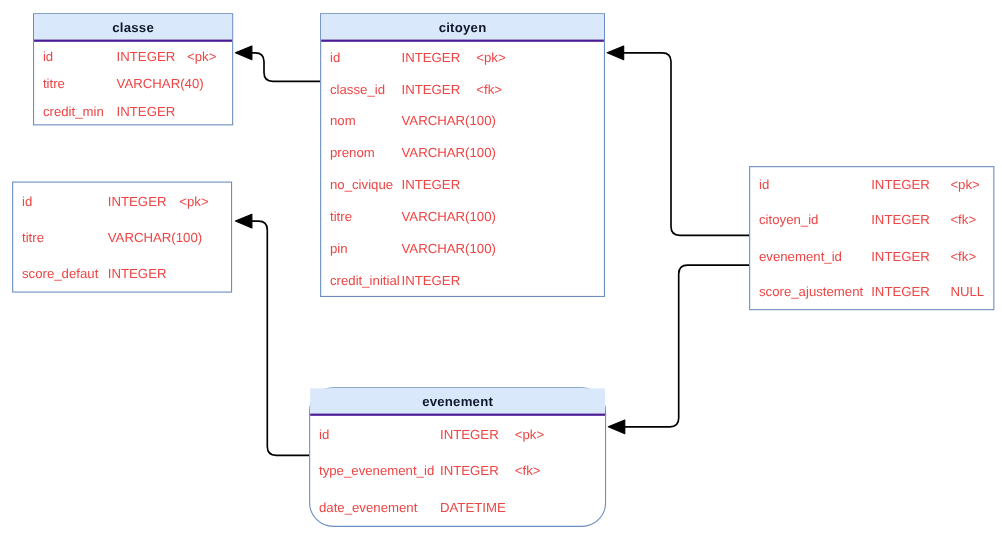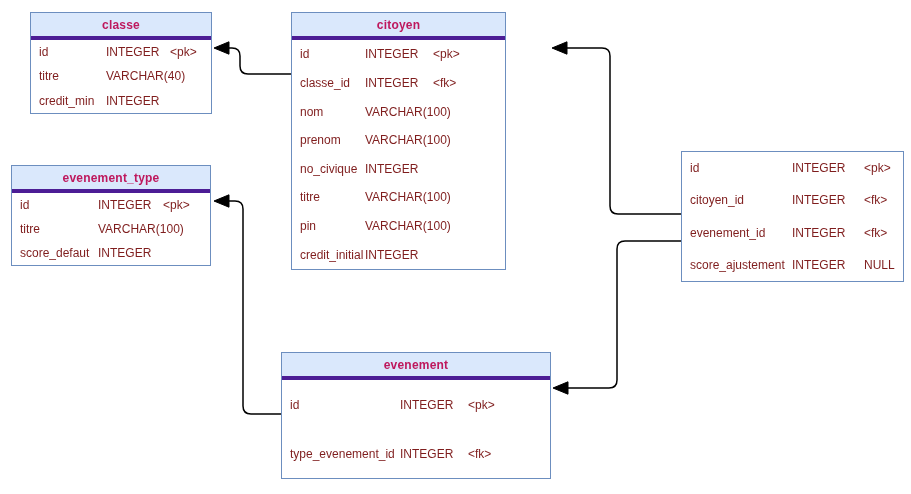--- a/index.html
+++ b/index.html
@@ -40,48 +40,48 @@
     border: 1px solid #6c8ebf;
     background: #ffffff;
     box-sizing: border-box;
     display: flex;
     flex-direction: column;
   }
   .db-table .thead {
     height: 23px;
     flex: 0 0 23px;
     background: #dae8fc;
-    border-bottom: 4px solid #4c1d95;
+    border-bottom: 2px solid #4c1d95;
     display: flex;
     align-items: center;
     justify-content: center;
     font-size: 12px;
     font-weight: bold;
-    color: #be185d;
+    color: #0f172a;
     letter-spacing: 0.2px;
   }
   .db-table .tbody {
     flex: 1;
     display: flex;
     flex-direction: column;
     padding: 0 4px 0 8px;
   }
   .db-table .row {
     flex: 1;
     display: grid;
     align-items: center;
     font-size: 12px;
-    color: #7f1d1d;
+    color: #ef4444;
     white-space: nowrap;
   }
   #t-classe            { left: 30px;  top: 12px;  width: 182px; height: 102px; }
-  #t-citoyen           { left: 291px; top: 12px;  width: 215px; height: 258px; }
+  #t-citoyen           { left: 291px; top: 12px;  width: 259px; height: 258px; }
   #t-evenement_type    { left: 11px;  top: 165px; width: 200px; height: 101px; }
   #t-citoyen_evenement { left: 681px; top: 151px; width: 223px; height: 131px; }
-  #t-evenement         { left: 281px; top: 352px; width: 270px; height: 127px; }
+  #t-evenement         { left: 281px; top: 352px; width: 270px; height: 127px; border-radius: 22px; }
 
   #t-classe            .row { grid-template-columns: 67px  64px 1fr; }
   #t-citoyen           .row { grid-template-columns: 65px  68px 1fr; }
   #t-evenement_type    .row { grid-template-columns: 78px  65px 1fr; }
   #t-citoyen_evenement .row { grid-template-columns: 102px 72px 1fr; }
   #t-evenement         .row { grid-template-columns: 110px 68px 1fr; }
 </style>
 </head>
 <body>
 
@@ -169,21 +169,20 @@
       </div>
         <div class="row">
         <span>credit_initial</span>
         <span>INTEGER</span>
         <span></span>
       </div>
       </div>
   </div>
 
   <div class="db-table" id="t-evenement_type">
-    <div class="thead">evenement_type</div>
     <div class="tbody">
 
     <div class="row">
         <span>id</span>
         <span>INTEGER</span>
         <span>&lt;pk&gt;</span>
       </div>
         <div class="row">
         <span>titre</span>
         <span>VARCHAR(100)</span>
@@ -230,16 +229,21 @@
     <div class="row">
         <span>id</span>
         <span>INTEGER</span>
         <span>&lt;pk&gt;</span>
       </div>
         <div class="row">
         <span>type_evenement_id</span>
         <span>INTEGER</span>
         <span>&lt;fk&gt;</span>
       </div>
+        <div class="row">
+        <span>date_evenement</span>
+        <span>DATETIME</span>
+        <span></span>
+      </div>
       </div>
   </div>
 
 </div>
 
 </body></html>

